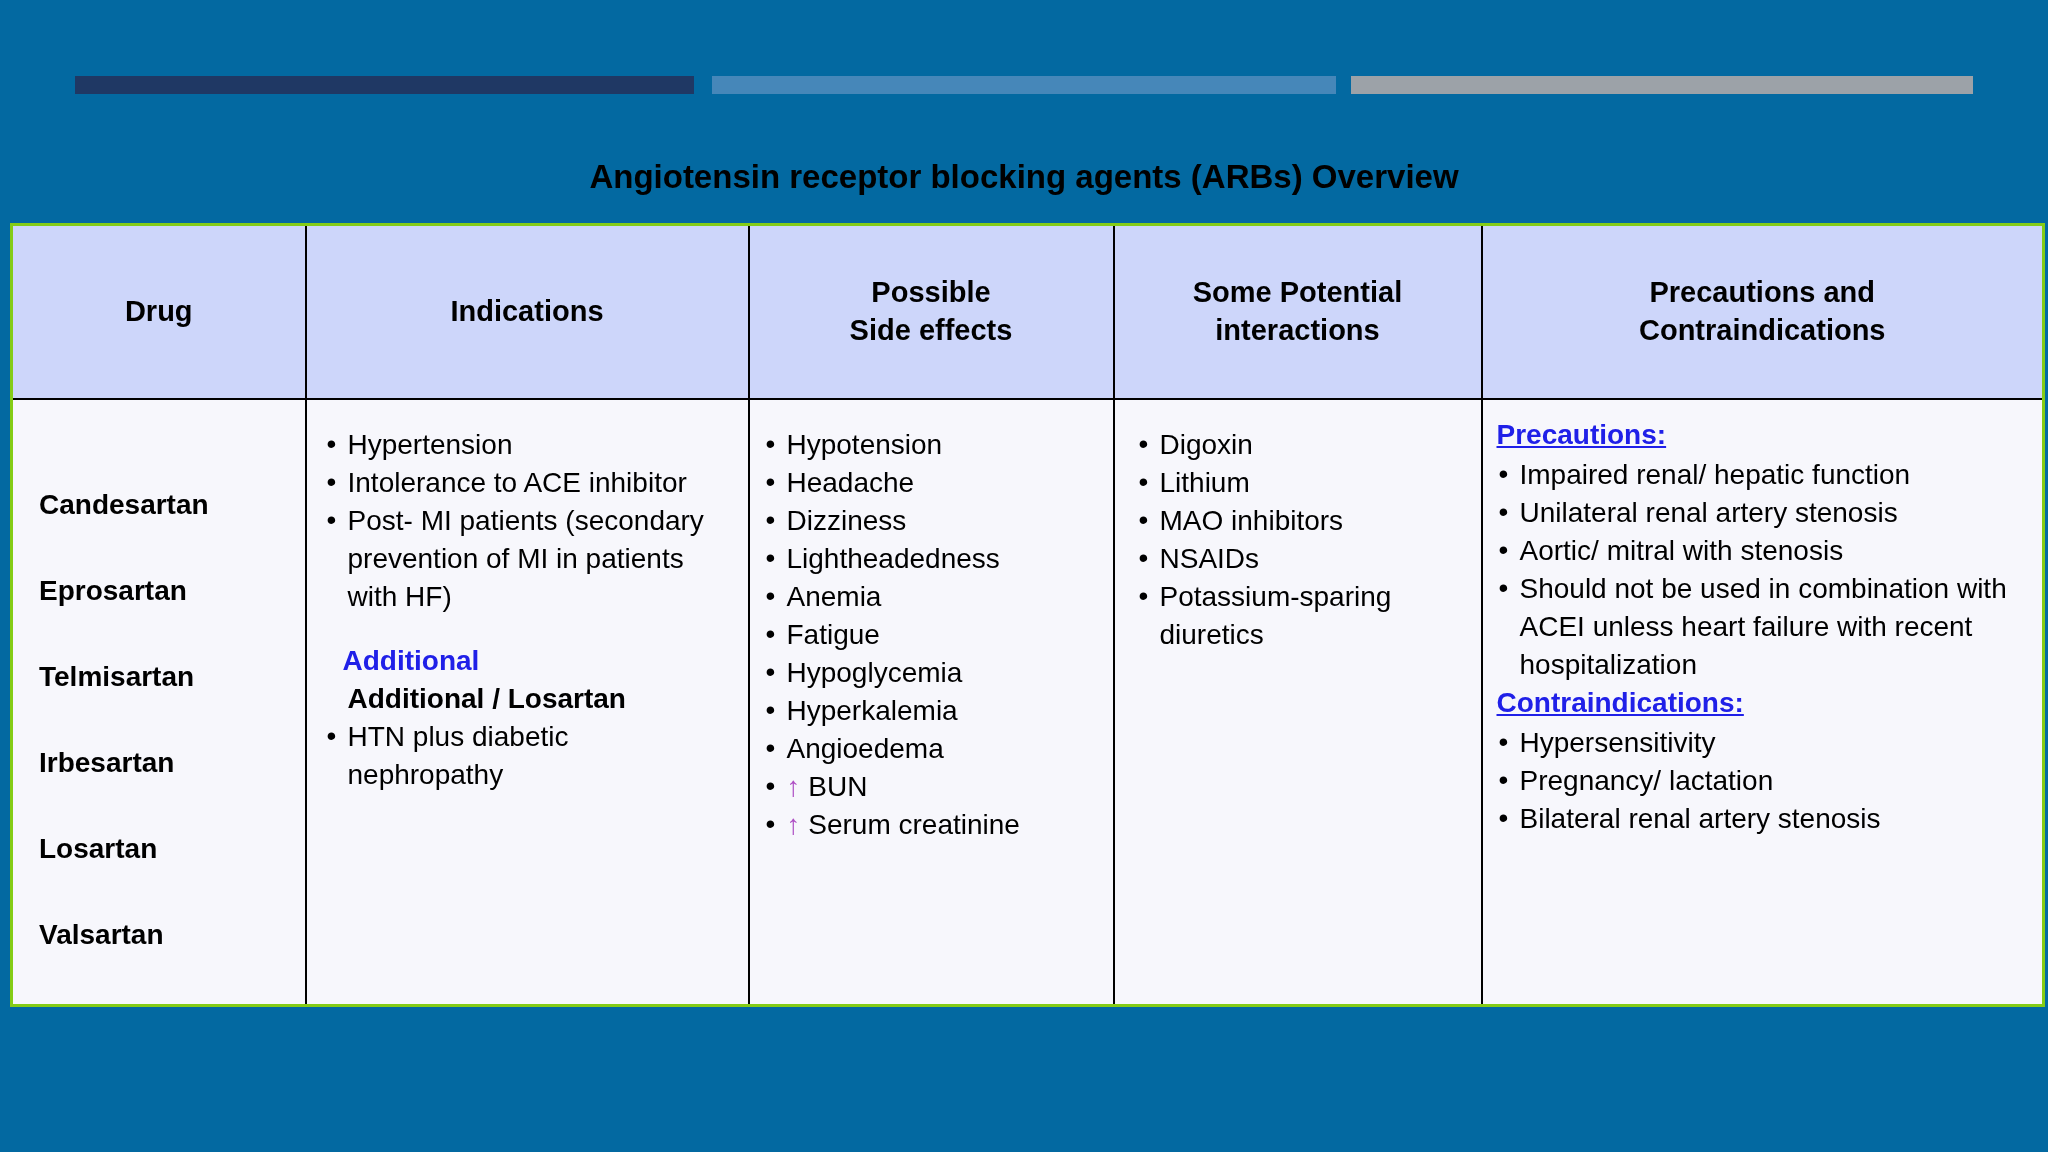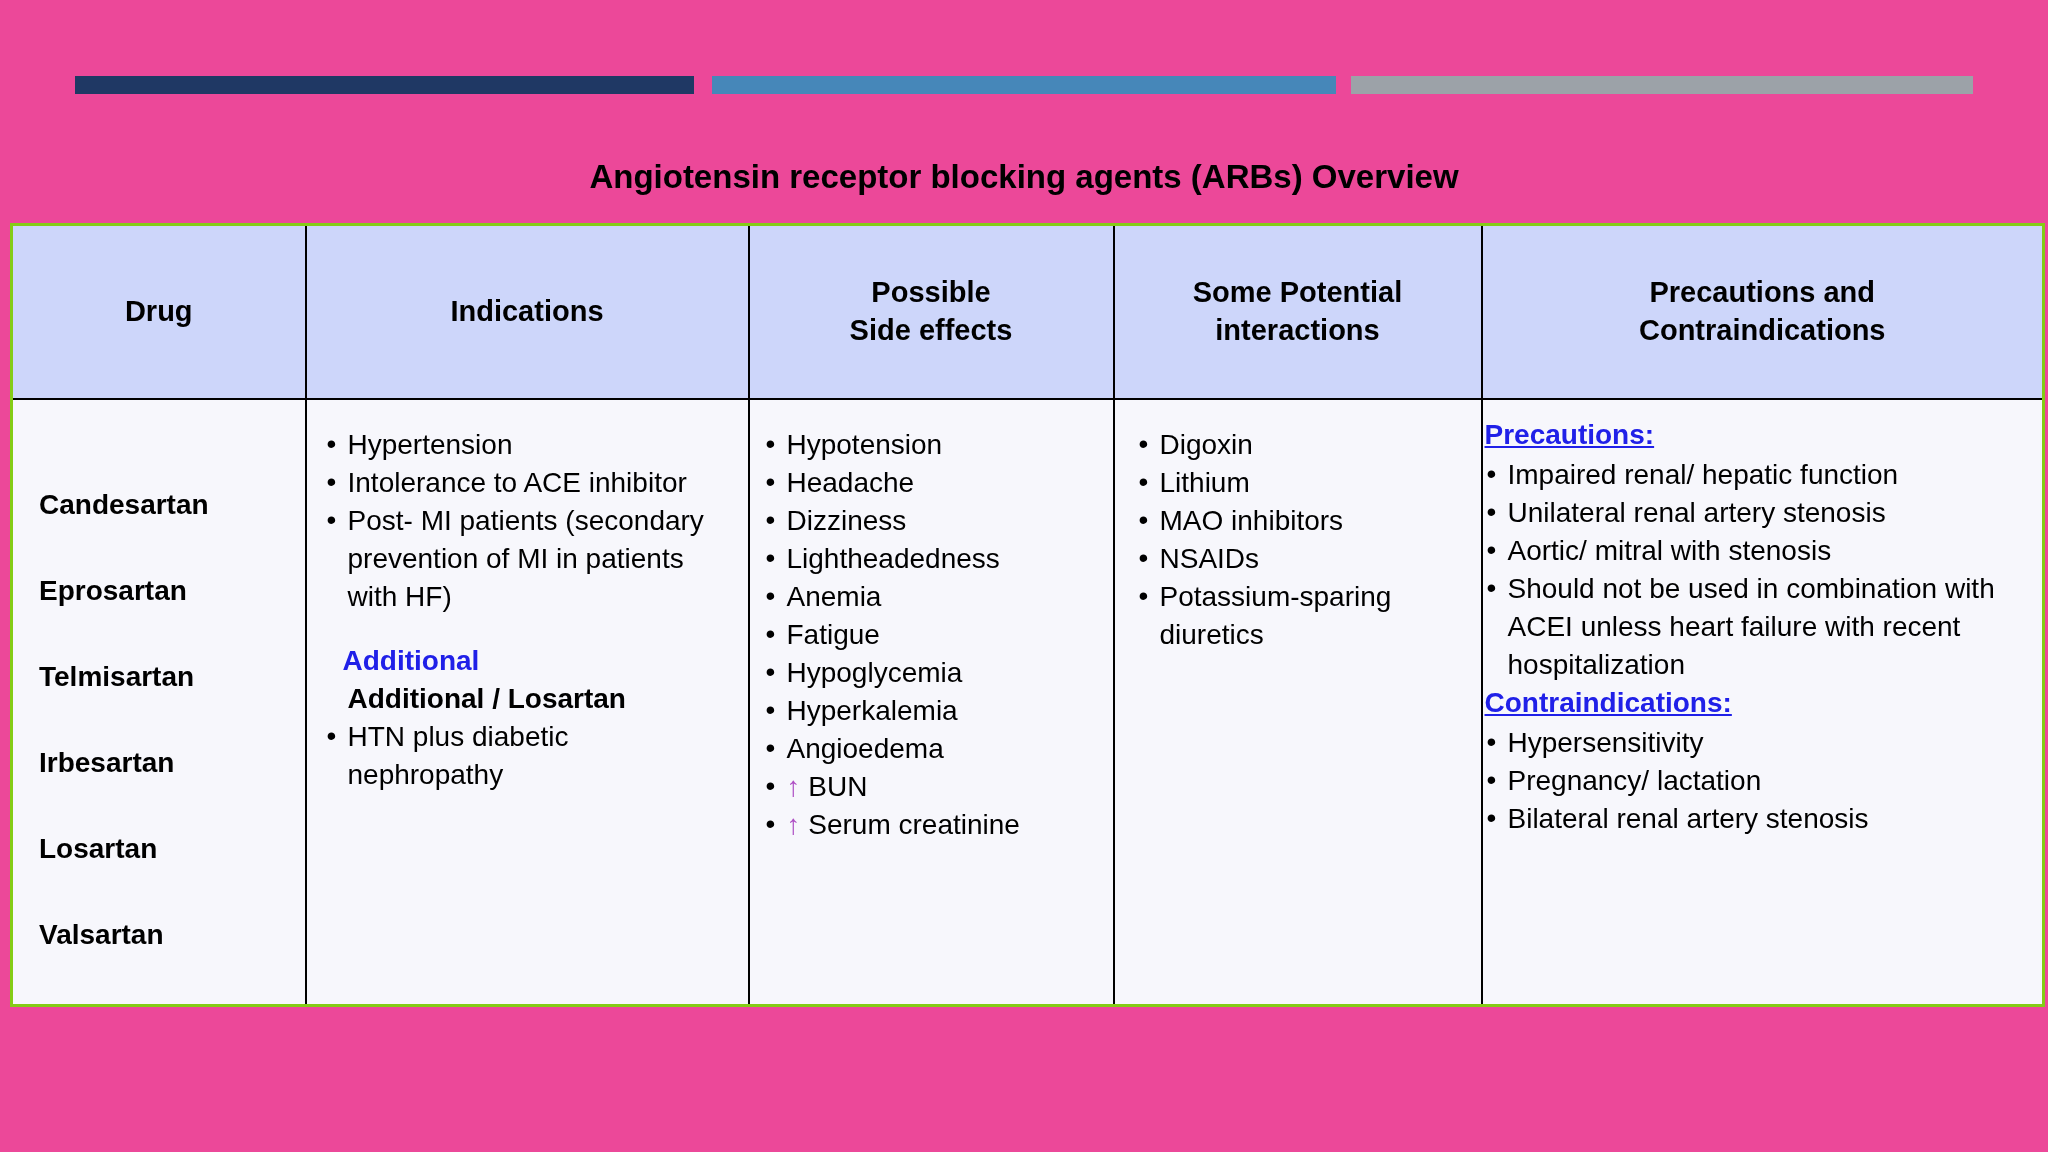--- a/index.html
+++ b/index.html
@@ -3,21 +3,21 @@
 <meta charset="utf-8">
 <style>
   * { box-sizing: border-box; }
   html, body { margin: 0; padding: 0; }
   body {
     width: 2048px; height: 1152px;
     background: #ffffff;
     font-family: "Liberation Sans", sans-serif;
     color: #000000;
   }
-  .page { position: relative; width: 2048px; height: 1152px; overflow: hidden; background: #ec4899; }
+  .page { position: relative; width: 2048px; height: 1152px; overflow: hidden; background: #0369a1; }
 
   
   .bar { position: absolute; top: 76px; height: 18px; }
   .bar-navy { left: 75px;  width: 619px; background: #1F3864; }
   .bar-blue { left: 712px; width: 624px; background: #4687B9; }
   .bar-gray { left: 1351px; width: 622px; background: #9CA2A8; }
 
   
   .title {
     position: absolute; top: 158px; left: 0; width: 100%;
@@ -53,21 +53,21 @@
   .drug { font-weight: bold; margin: 0 0 48px 0; }
 
   
   ul.blist { list-style: none; margin: 0; padding: 0; }
   ul.blist li { position: relative; padding-left: 25px; margin: 0; }
   ul.blist li::before { content: "\2022"; position: absolute; left: 4px; top: -1px; }
 
   td.cell-ind { padding: 26px 16px 0 16px; }
   td.cell-se  { padding: 26px 8px 0 12px; }
   td.cell-int { padding: 26px 8px 0 20px; }
-  td.cell-prec{ padding: 16px 12px 0 0; }
+  td.cell-prec{ padding: 16px 12px 0 12px; }
 
   .additional-label { color: #2020E8; font-weight: bold; margin: 26px 0 0 20px; }
   .additional-drugs { font-weight: bold; margin: 0 0 0 25px; }
 
   .section-heading {
     color: #2020E8; font-weight: bold; text-decoration: underline;
     margin: 0 0 2px 2px;
   }
   .contra-block { }
 

